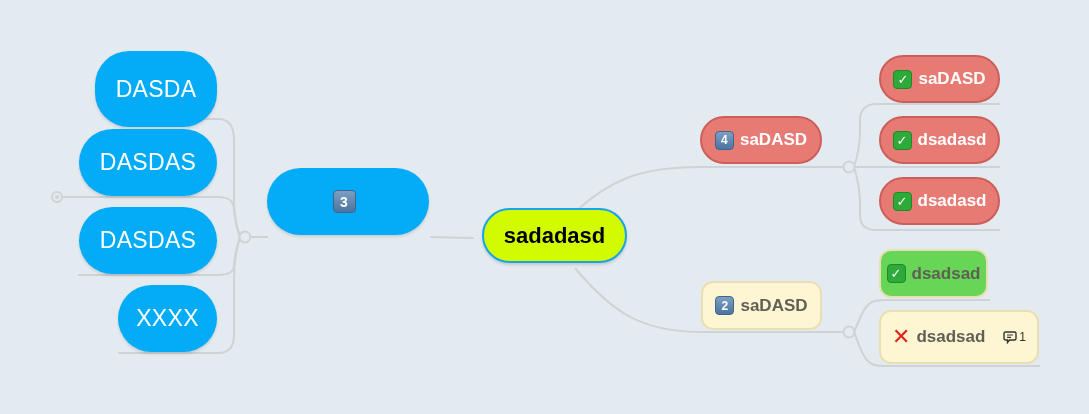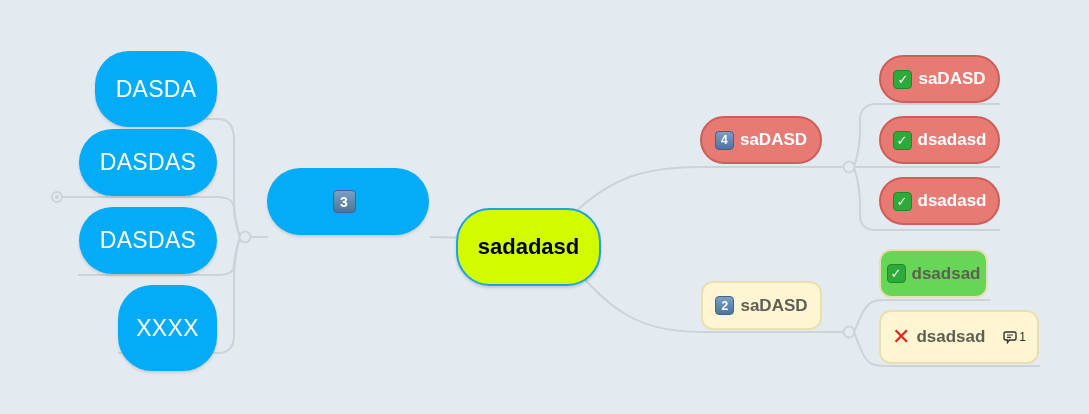--- a/index.html
+++ b/index.html
@@ -87,38 +87,38 @@
       <circle cx="245" cy="237" r="5.5"></circle>
       <circle cx="849" cy="167" r="5.5"></circle>
       <circle cx="849" cy="332" r="5.5"></circle>
       <circle cx="57" cy="197" r="5"></circle>
     </g>
     <circle cx="57" cy="197" r="2" fill="#cdd3d7"></circle>
   </svg>
 
   <div style="position:absolute;left:50px;top:190px;width:14px;height:14px;border-radius:50%;"></div>
 
-  <div class="node central" style="left:456px;top:208px;width:145px;height:78px;">
+  <div class="node central" style="left:482px;top:208px;width:145px;height:55px;">
     <span>sadadasd</span>
   </div>
 
   <div class="node blue" style="left:267px;top:168px;width:162px;height:67px;">
     <span class="badge large">3</span>
   </div>
 
   <div class="node blue" style="left:95px;top:51px;width:122px;height:76px;">
     <span>DASDA</span>
   </div>
   <div class="node blue" style="left:79px;top:129px;width:138px;height:67px;">
     <span>DASDAS</span>
   </div>
   <div class="node blue" style="left:79px;top:207px;width:138px;height:67px;">
     <span>DASDAS</span>
   </div>
-  <div class="node blue" style="left:118px;top:285px;width:99px;height:86px;">
+  <div class="node blue" style="left:118px;top:285px;width:99px;height:67px;">
     <span>XXXX</span>
   </div>
 
   <div class="node red" style="left:700px;top:116px;width:122px;height:48px;">
     <span class="badge">4</span>
     <span>saDASD</span>
   </div>
   <div class="node red" style="left:879px;top:55px;width:121px;height:48px;">
     <span class="check">✓</span>
     <span>saDASD</span>

